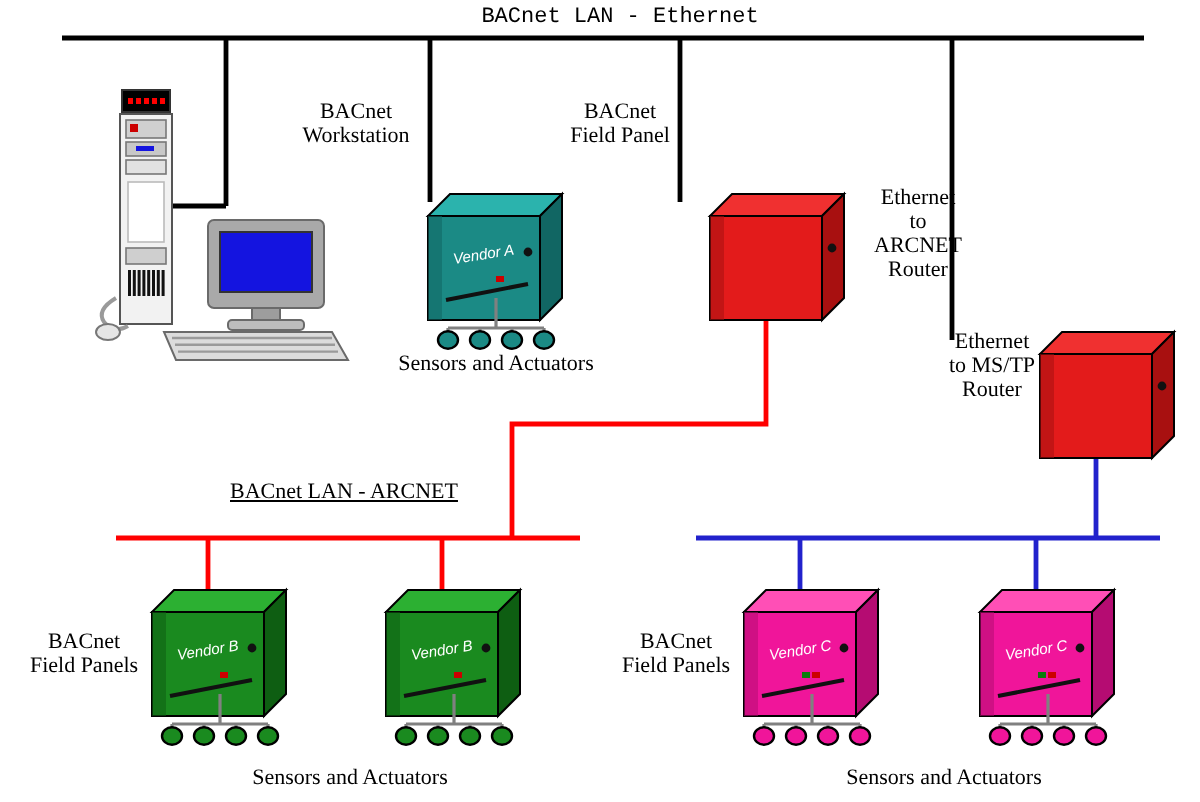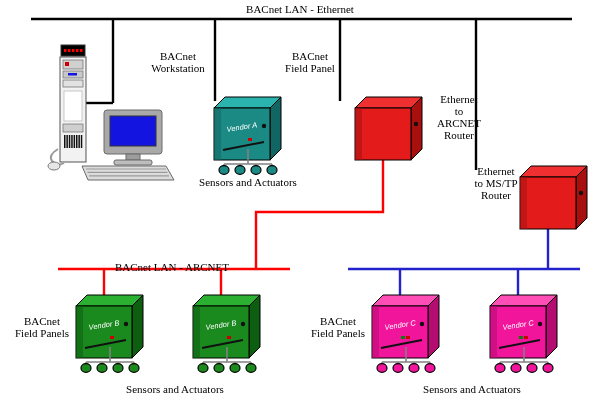--- a/index.html
+++ b/index.html
@@ -220,22 +220,22 @@
         <rect x="104" y="110" width="58" height="44" rx="3" fill="#a9a9a9" stroke="#6a6a6a" stroke-width="1"></rect>
         <rect x="110" y="116" width="46" height="30" fill="#1414e0" stroke="#333" stroke-width="1"></rect>
         <rect x="126" y="154" width="14" height="6" fill="#9d9d9d" stroke="#6a6a6a" stroke-width="1"></rect>
         <rect x="114" y="160" width="38" height="5" rx="2" fill="#bdbdbd" stroke="#6a6a6a" stroke-width="1"></rect>
         <polygon points="82,166 166,166 174,180 88,180" fill="#dcdcdc" stroke="#6a6a6a" stroke-width="1"></polygon>
         <line x1="86" y1="169" x2="166" y2="169" stroke="#9a9a9a" stroke-width="1.2"></line>
         <line x1="87.5" y1="172.4" x2="167.5" y2="172.4" stroke="#9a9a9a" stroke-width="1.2"></line>
         <line x1="89" y1="175.8" x2="169" y2="175.8" stroke="#9a9a9a" stroke-width="1.2"></line>
       </g>
     </svg>
-<div class="lbl" style="left: 190px; top: 3px; width: 220px;">BACnet LAN - Ethernet</div>
-    <div class="lbl" style="left: 62px; top: 261px; width: 220px;">BACnet LAN - ARCNET</div>
+<div class="lbl" style="left: 200px; top: 3px; width: 220px; font-family: Liberation Mono, monospace;">BACnet LAN - Ethernet</div>
+    <div class="lbl" style="left: 62px; top: 240px; width: 220px; text-decoration: underline;">BACnet LAN - ARCNET</div>
     <div class="lbl" style="left: 118px; top: 50px; width: 120px;">BACnet
 Workstation</div>
     <div class="lbl" style="left: 250px; top: 50px; width: 120px;">BACnet
 Field Panel</div>
     <div class="lbl" style="left: 399px; top: 93px; width: 120px;">Ethernet
 to
 ARCNET
 Router</div>
     <div class="lbl" style="left: 436px; top: 165px; width: 120px;">Ethernet
 to MS/TP

